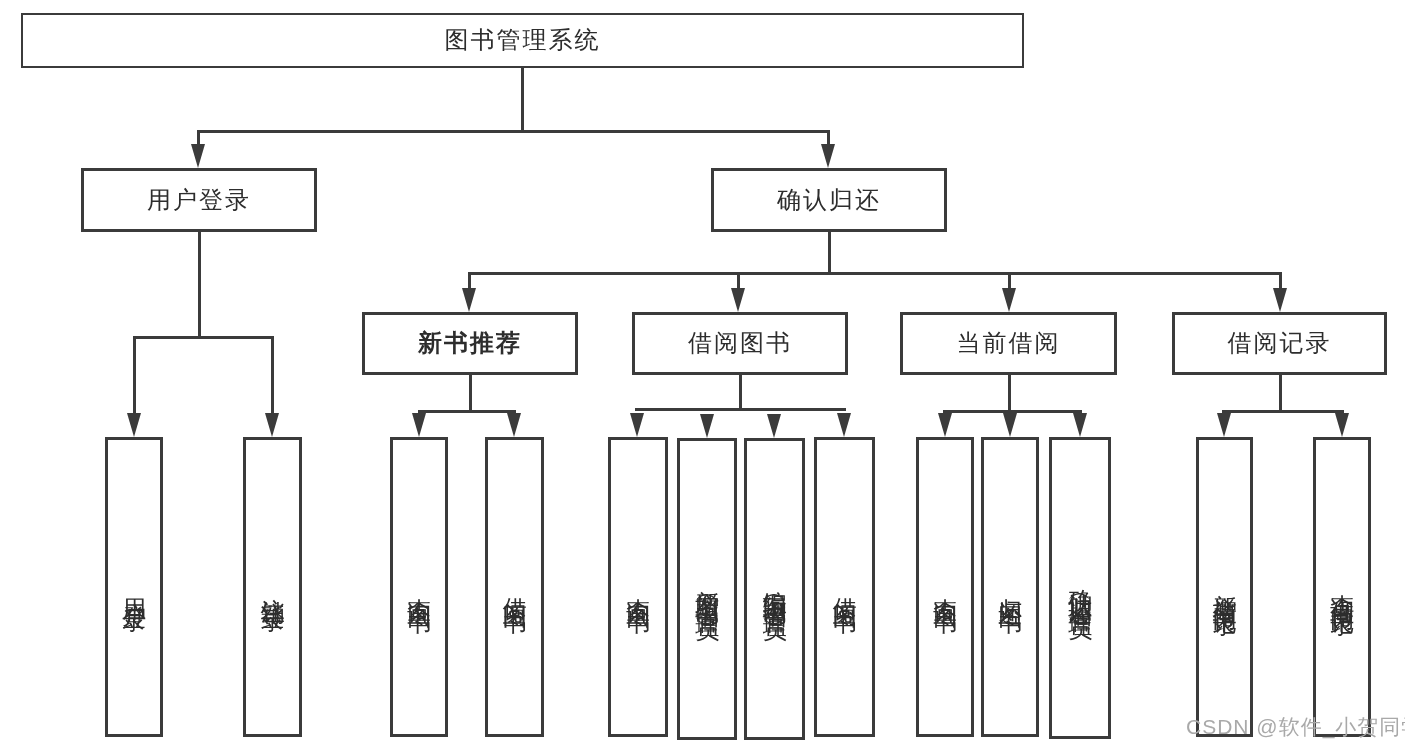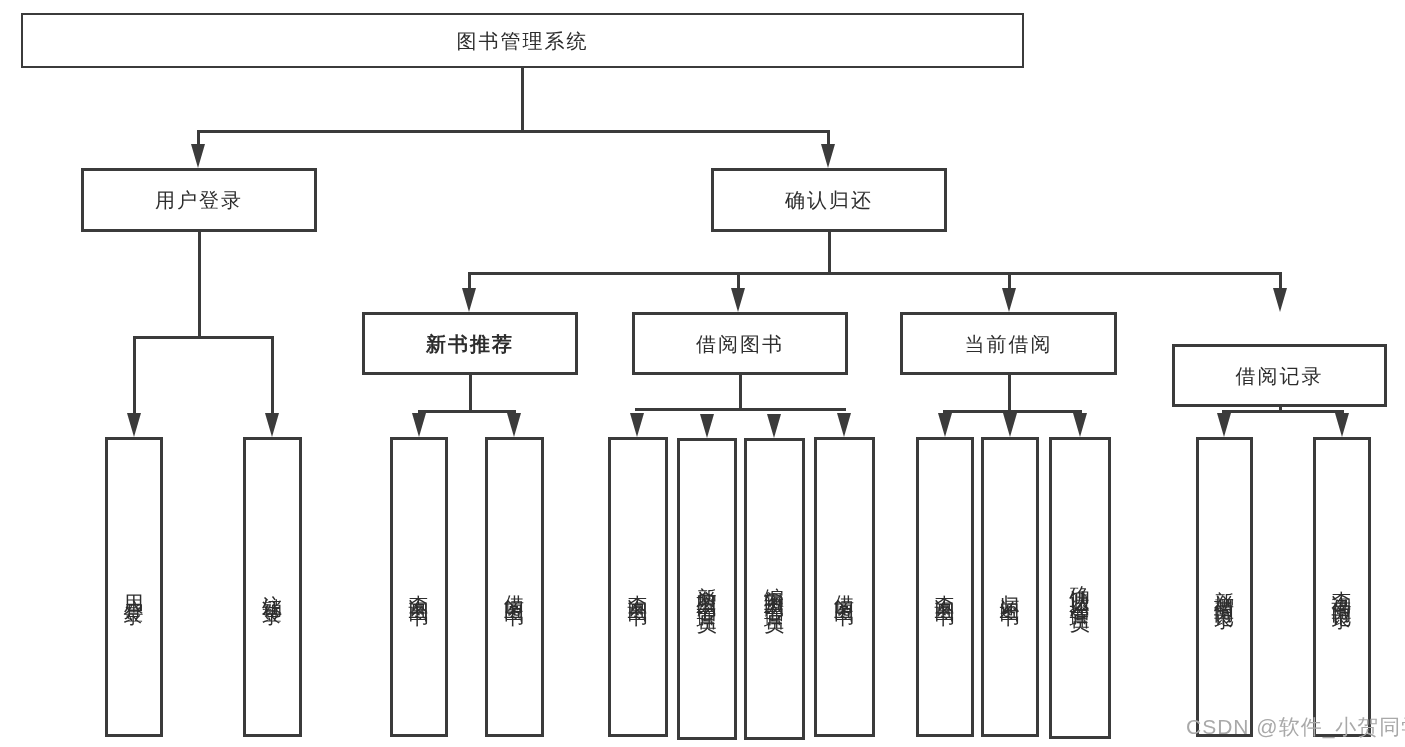--- a/index.html
+++ b/index.html
@@ -8,21 +8,21 @@
     position:relative; width:1405px; height:747px; background:#ffffff;
     font-family:"Liberation Sans", sans-serif; overflow:hidden;
   }
   .node {
     position:absolute; box-sizing:border-box; border:3px solid var(--line);
     background:#ffffff; display:flex; align-items:center; justify-content:center;
     z-index:2;
   }
   .node.root { border-width:2px; }
   .label {
-    font-size:20px; color:var(--ink); letter-spacing:2px; white-space:nowrap;
+    font-size:24px; color:var(--ink); letter-spacing:2px; white-space:nowrap;
     line-height:1.1;
   }
   .node.vertical .label {
     writing-mode:vertical-rl; text-orientation:mixed; letter-spacing:4px;
   }
   .line { position:absolute; background:var(--line); z-index:1; }
   .arrow {
     position:absolute; width:0; height:0; z-index:1;
     border-left:7px solid transparent; border-right:7px solid transparent;
     border-top:24px solid var(--line);
@@ -89,21 +89,21 @@
     </div>
     <div class="node" style="left: 362px; top: 312px; width: 216px; height: 63px; font-weight: bold;">
       <span class="label">新书推荐</span>
     </div>
     <div class="node" style="left: 632px; top: 312px; width: 216px; height: 63px;">
       <span class="label">借阅图书</span>
     </div>
     <div class="node" style="left: 900px; top: 312px; width: 217px; height: 63px;">
       <span class="label">当前借阅</span>
     </div>
-    <div class="node" style="left: 1172px; top: 312px; width: 215px; height: 63px; margin-top: 32px;">
+    <div class="node" style="left: 1172px; top: 312px; width: 215px; height: 63px;">
       <span class="label">借阅记录</span>
     </div>
     <div class="node vertical" style="left: 105px; top: 437px; width: 58px; height: 300px;">
       <span class="label">用户登录</span>
     </div>
     <div class="node vertical" style="left: 243px; top: 437px; width: 59px; height: 300px;">
       <span class="label">注销登录</span>
     </div>
     <div class="node vertical" style="left: 390px; top: 437px; width: 58px; height: 300px;">
       <span class="label">查询图书</span>

